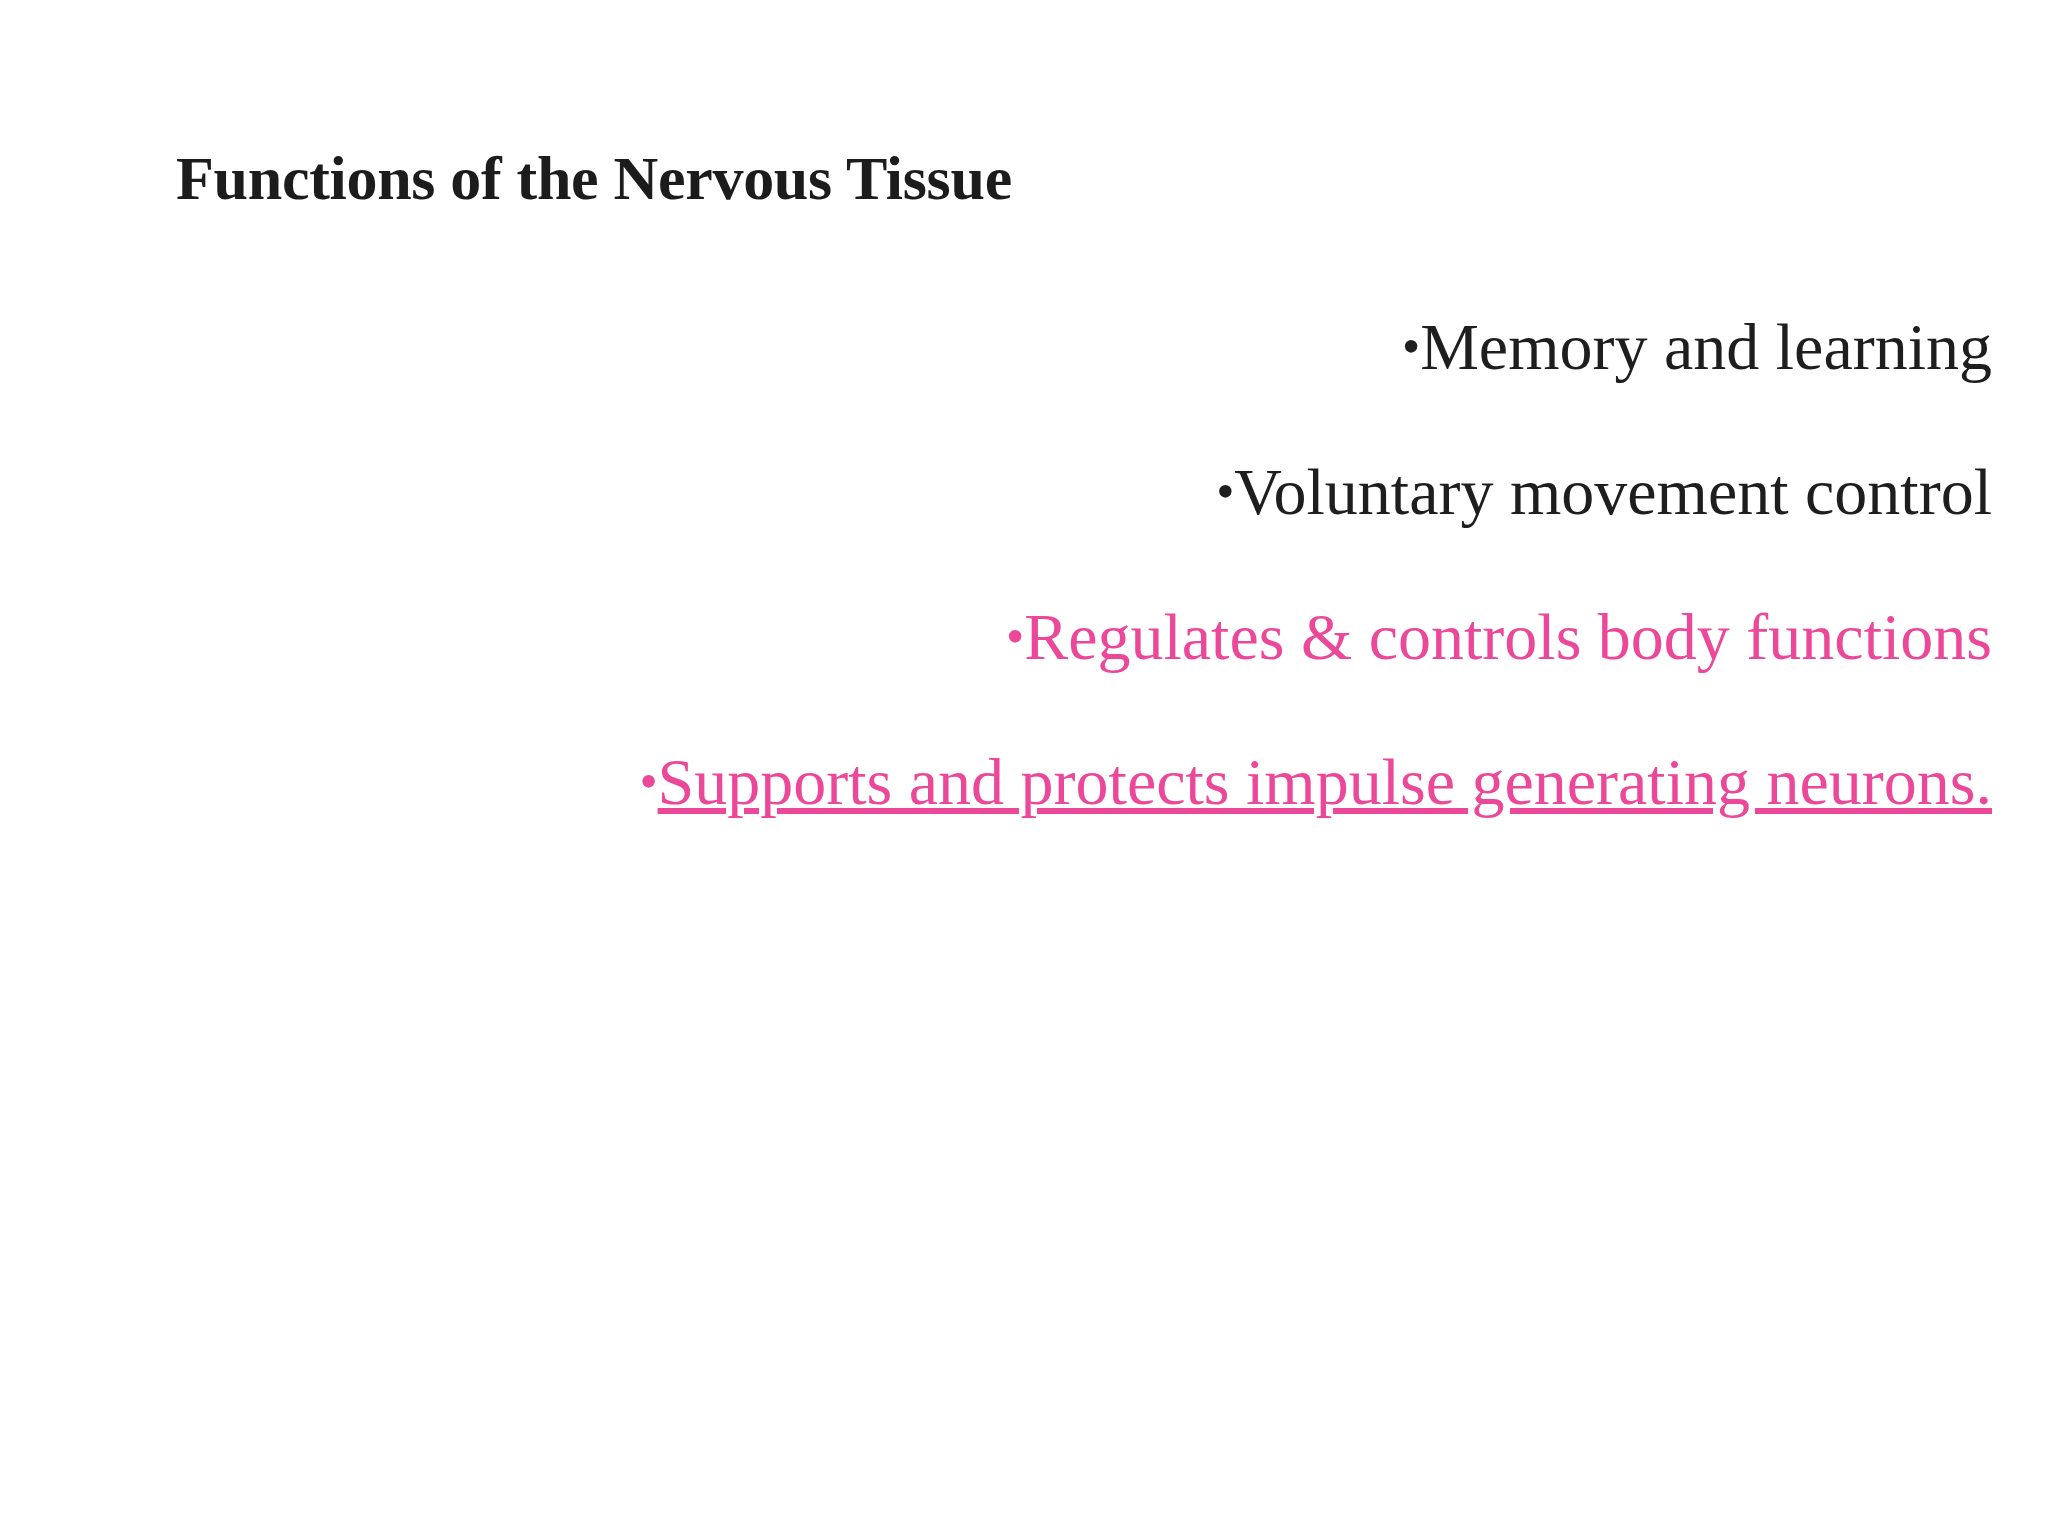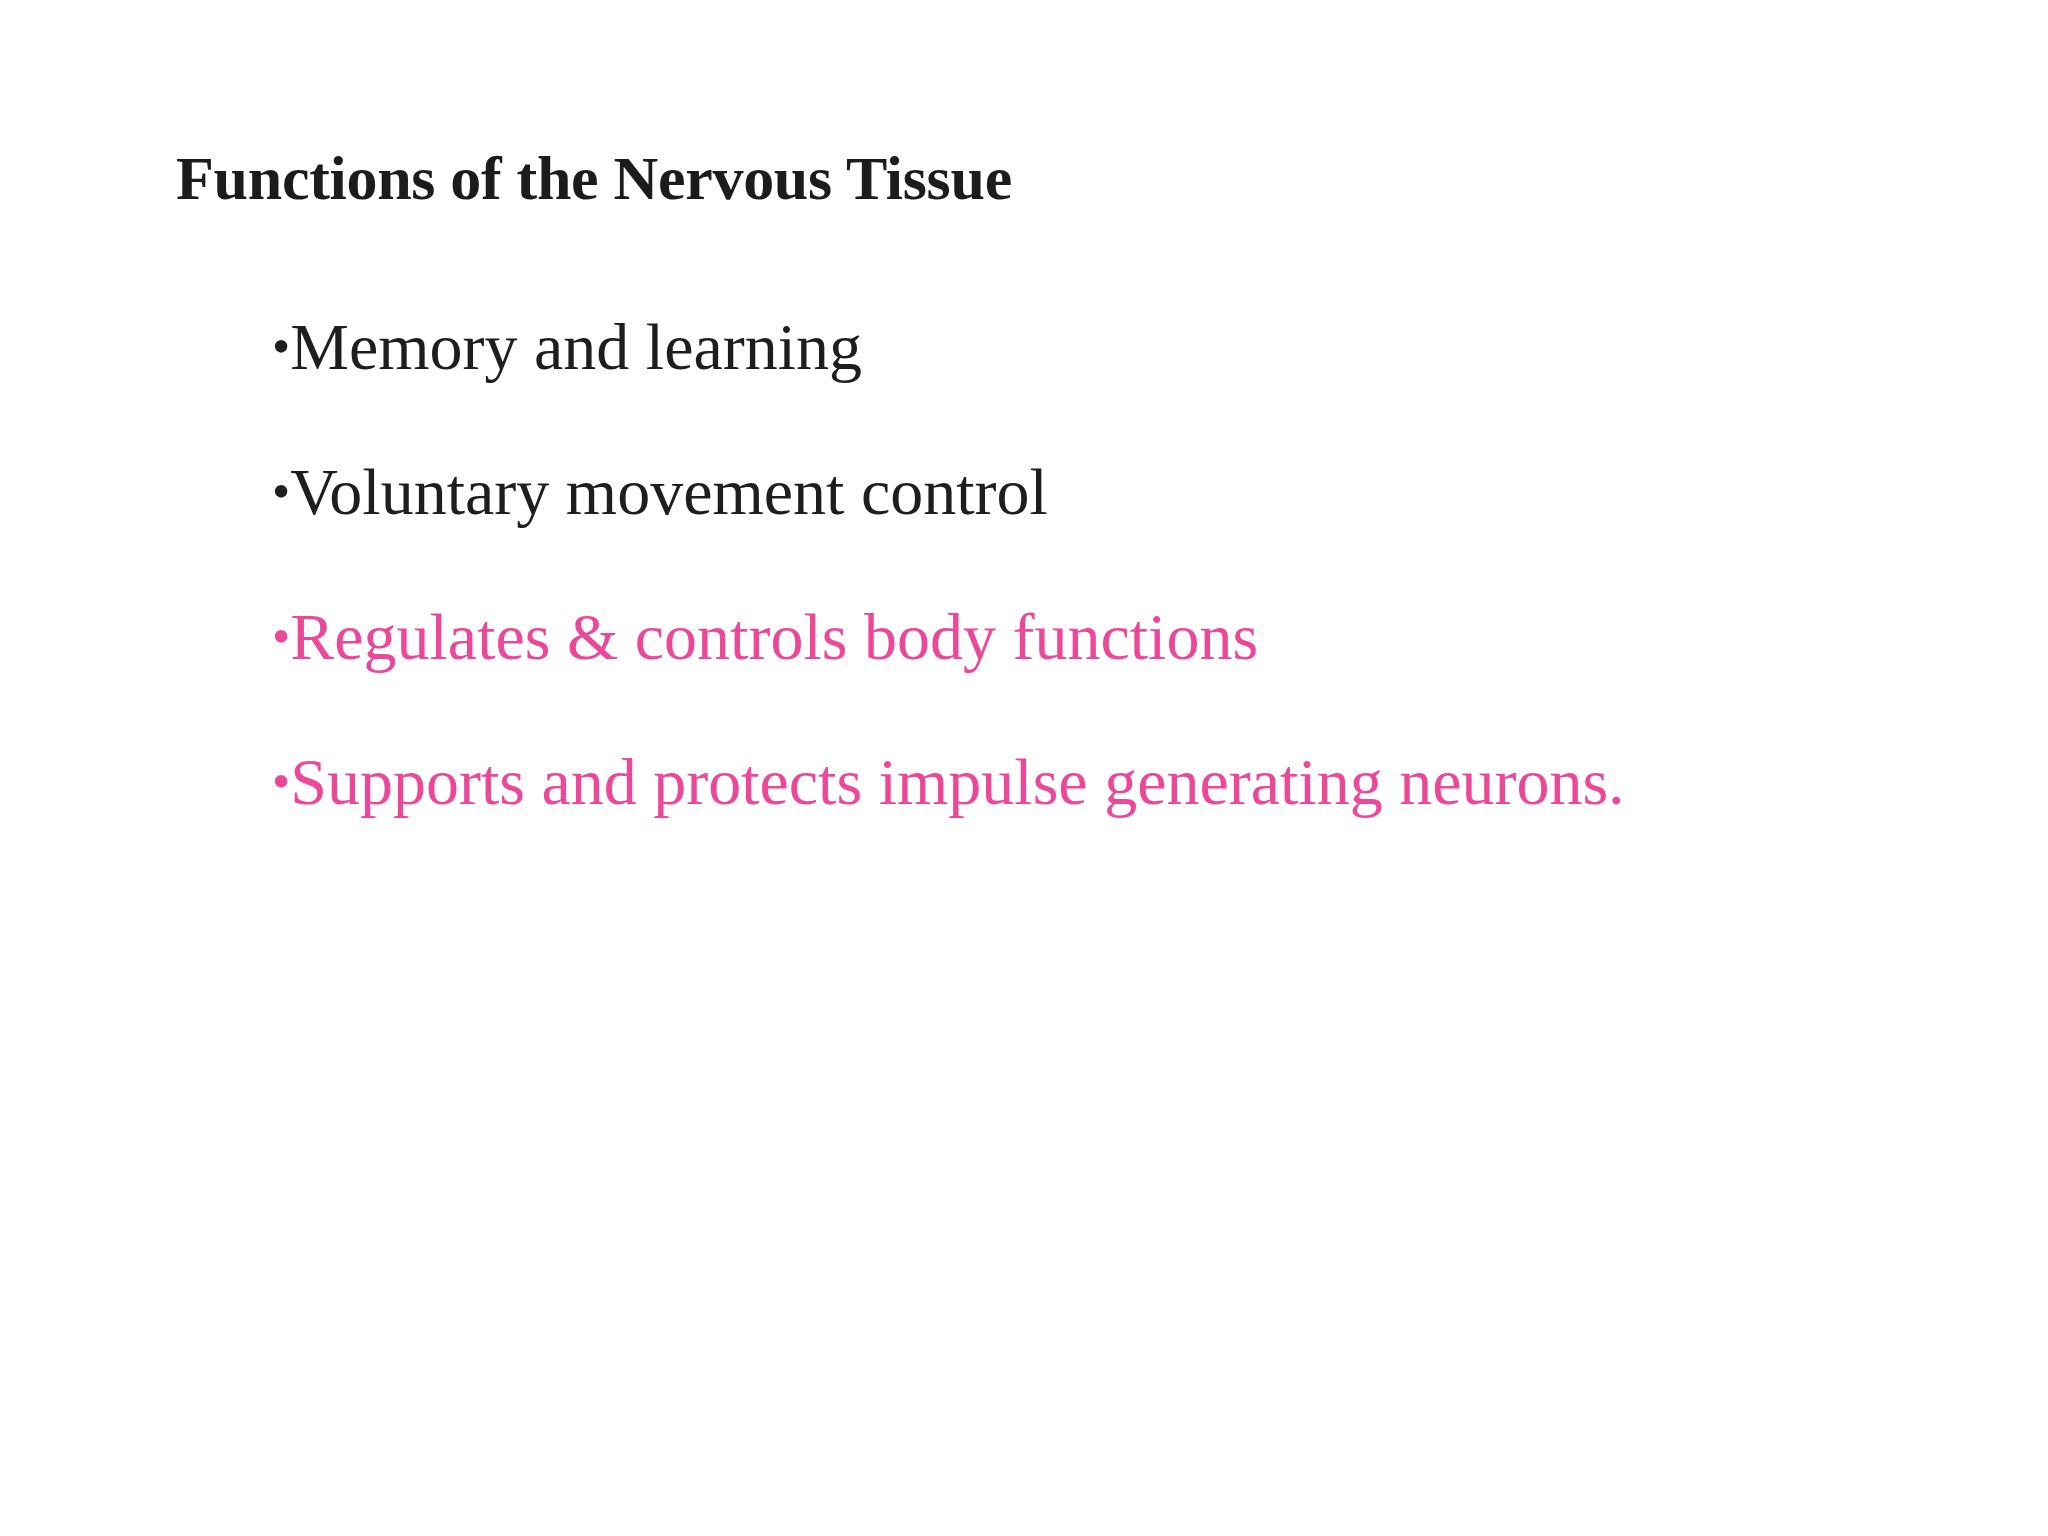--- a/index.html
+++ b/index.html
@@ -42,36 +42,38 @@
 
   
   #bullet-list {
     position: absolute;
     left: 272px;
     top: 314px;
     width: 1720px;
     list-style: none;
     margin: 0;
     padding: 0;
+    text-align: right;
   }
 
   .bullet-item {
     display: block;
     font-family: "Liberation Serif", "DejaVu Serif", serif;
     font-weight: normal;
     font-size: 66px;
     line-height: 1.0;
     color: #3e3e3e;
     white-space: nowrap;
     margin: 0 0 79px 0;
     padding: 0;
   }
 
   .bullet-item:last-child {
     margin-bottom: 0;
+    text-decoration: underline;
   }
 
   .bullet-item .bullet-glyph {
     display: inline-block;
     font-family: "Liberation Serif", "DejaVu Serif", serif;
     font-size: 52px;
     line-height: 1;
     vertical-align: 5px;
     margin: 0;
     padding: 0;

